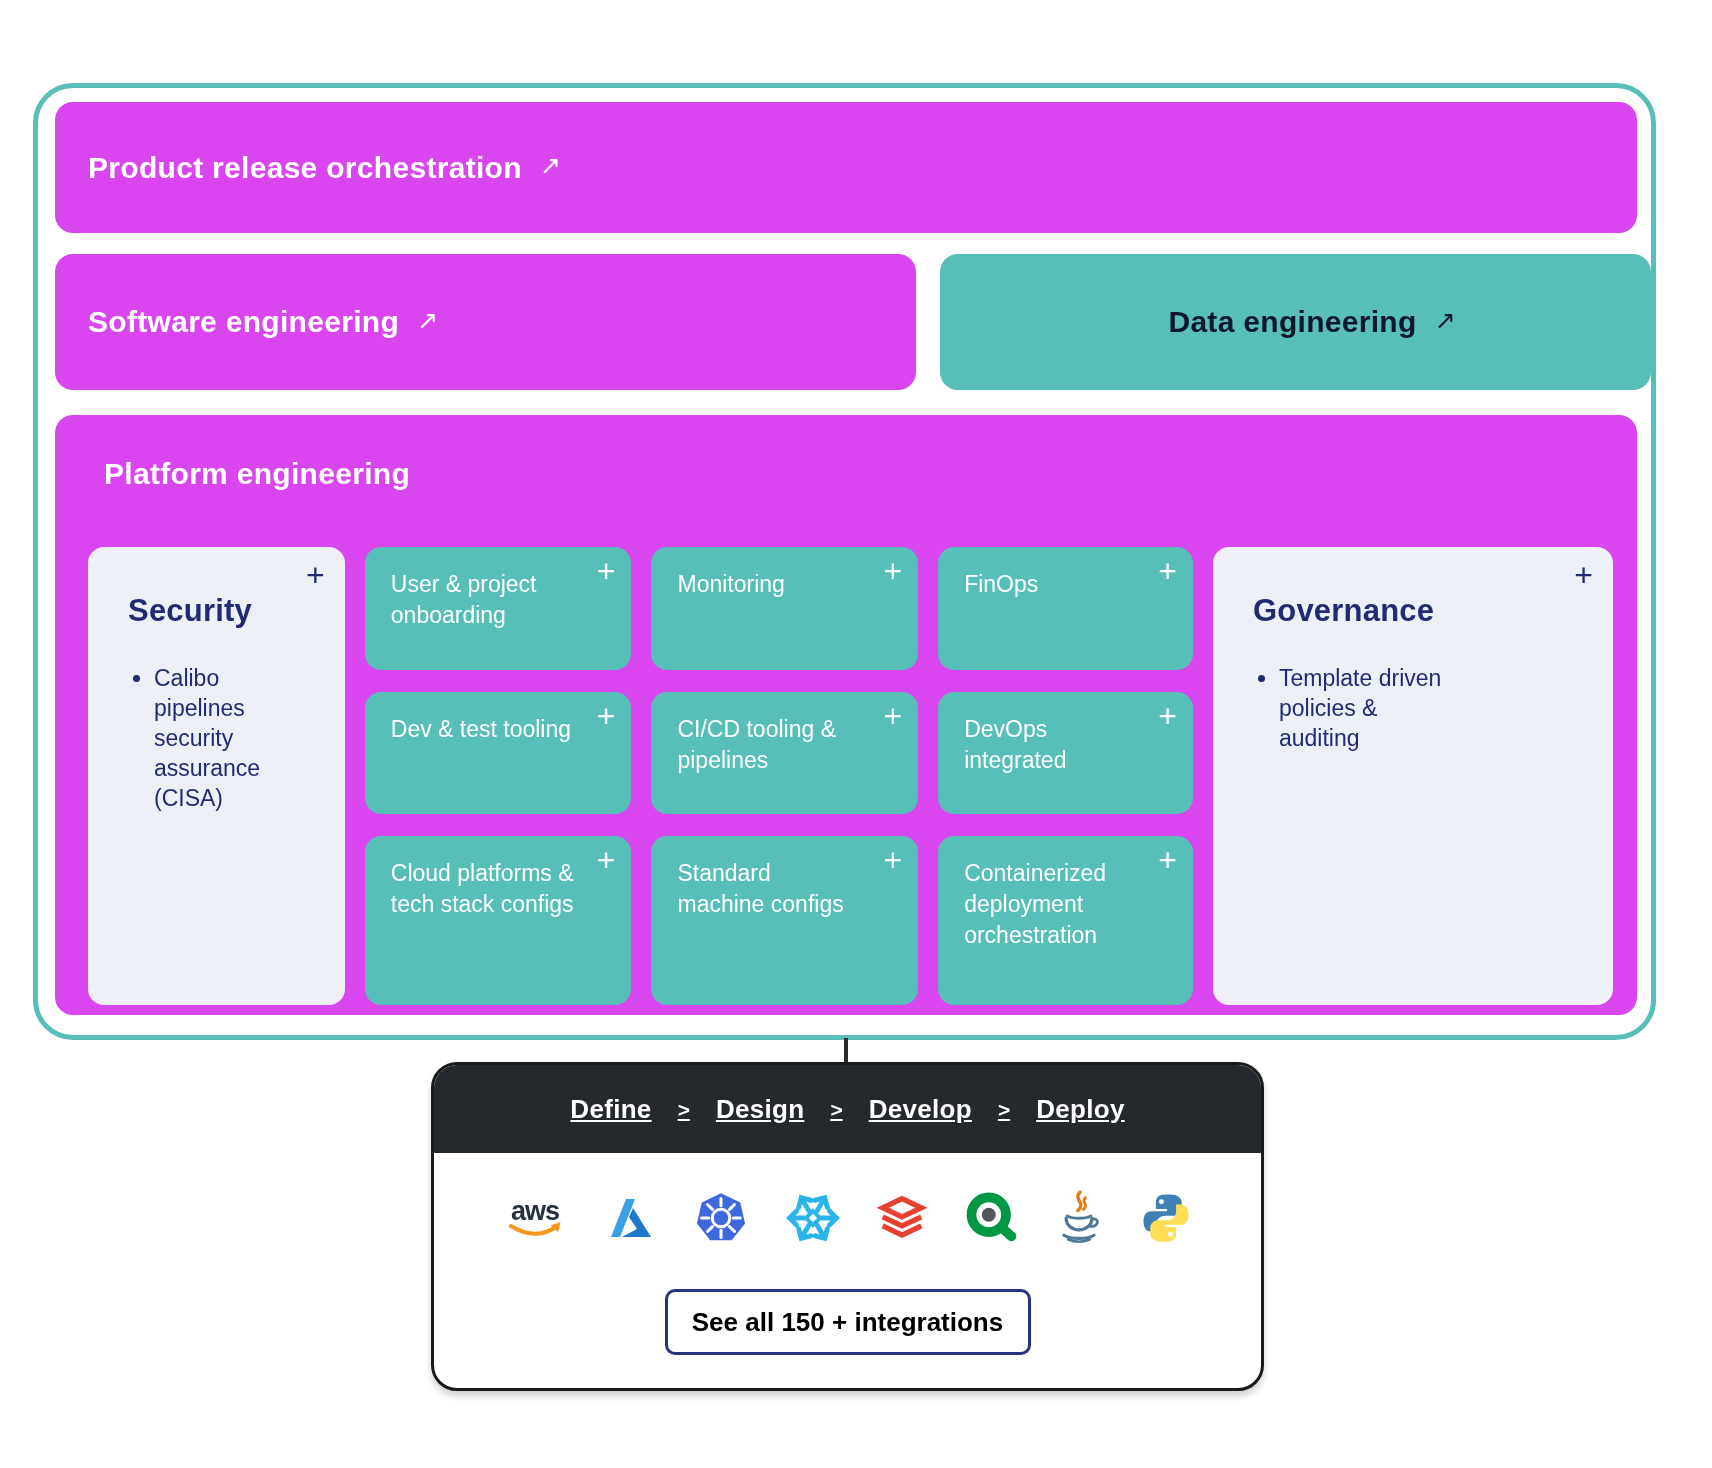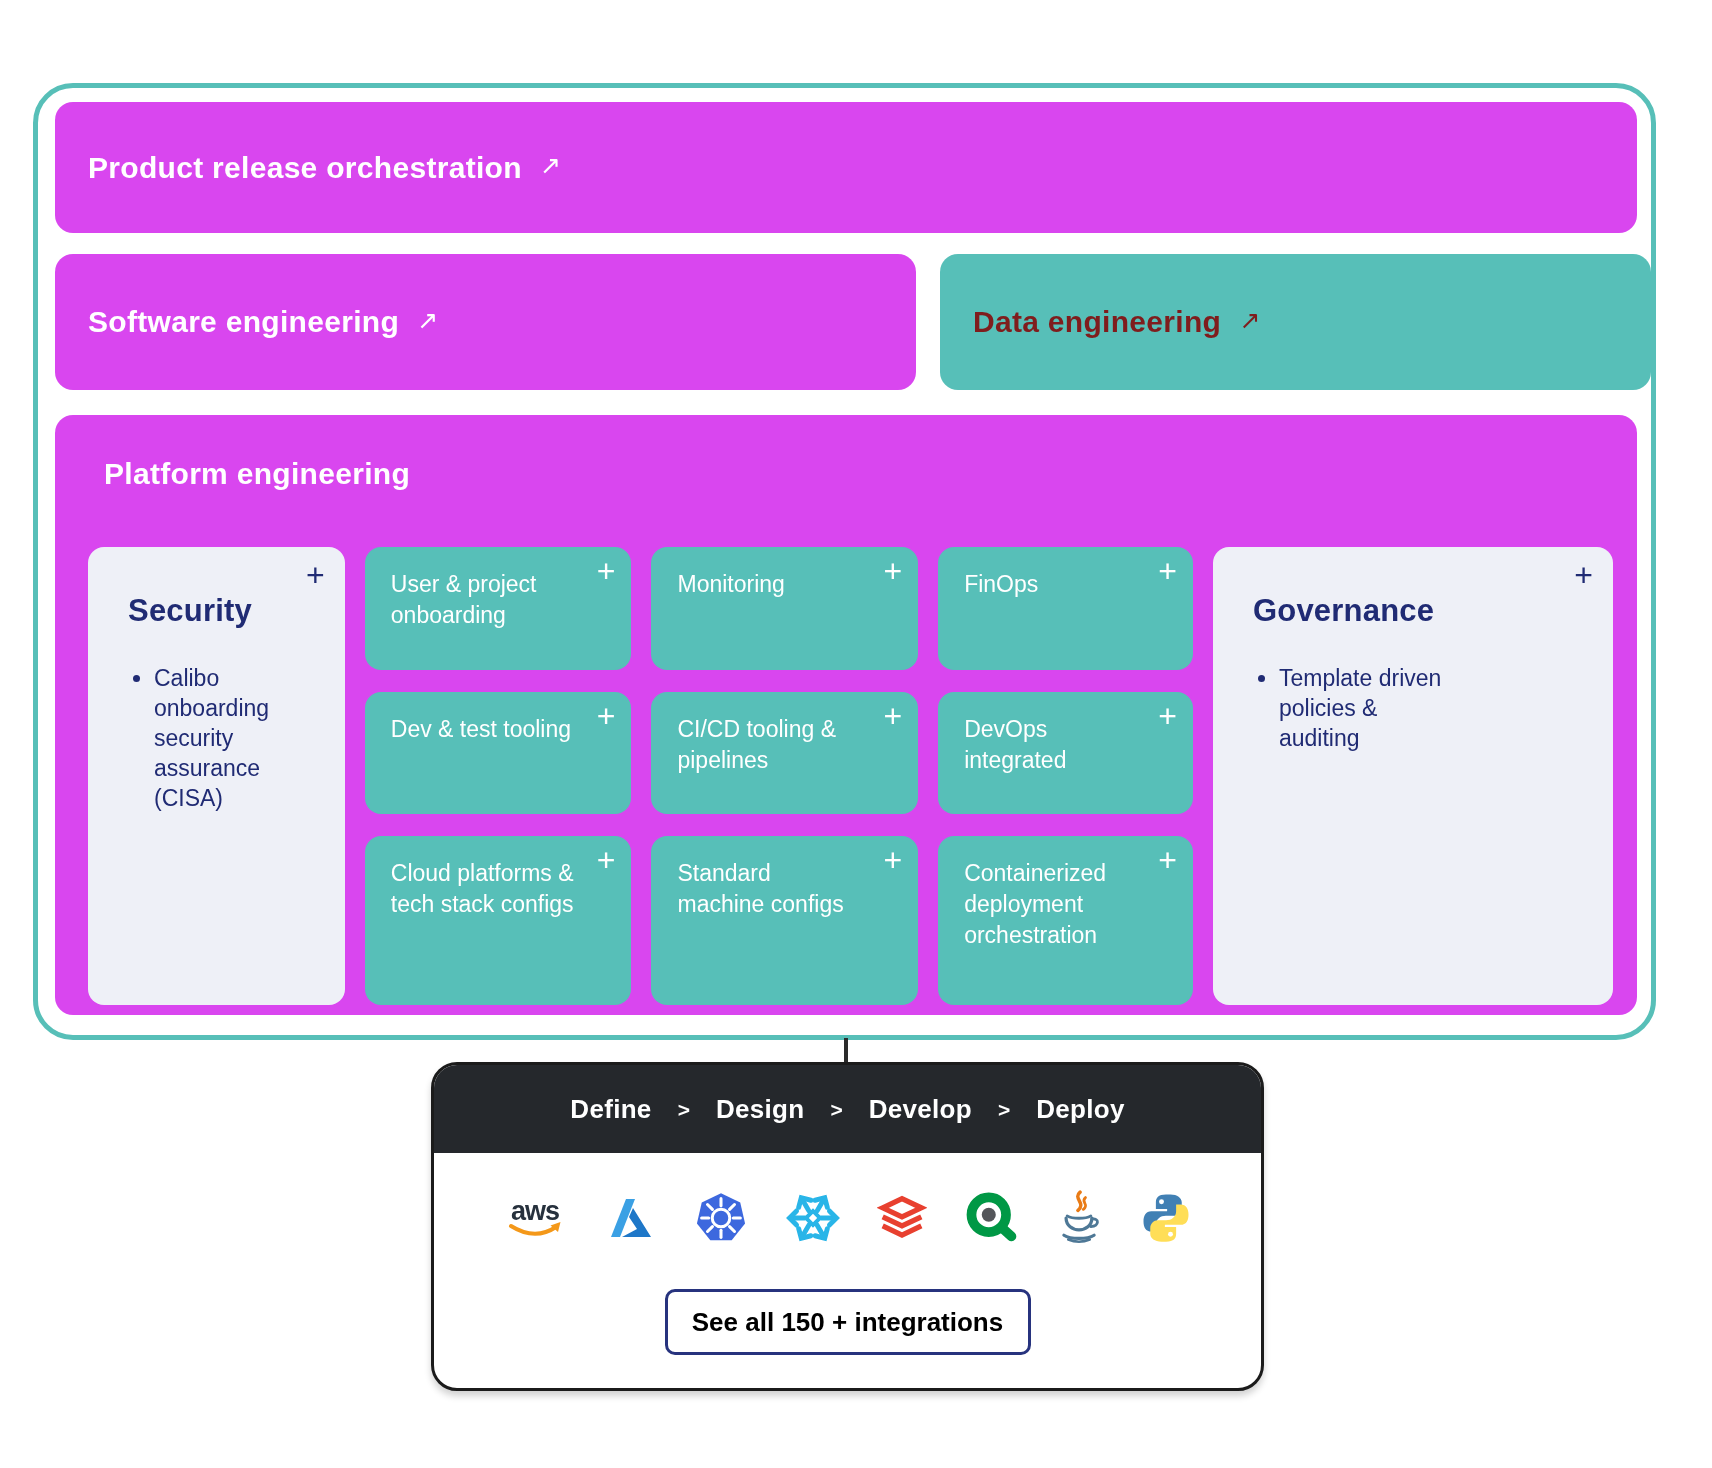--- a/index.html
+++ b/index.html
@@ -7,21 +7,21 @@
   .canvas { position:relative; width:1712px; height:1468px; background:#ffffff; overflow:hidden; }
 
   
   .outer {
     position:absolute; left:33px; top:83px; width:1623px; height:957px;
     background:#ffffff; border:5px solid #57BFB8; border-radius:40px;
     padding:14px 14px 0 17px;
   }
   .box { border-radius:18px; position:relative; }
   .navy { background:#d946ef; color:#ffffff; }
-  .tealbg { background:#57BFB8; color:#7f1d1d; }
+  .tealbg { background:#57BFB8; color:#0f172a;justify-content:center; }
   .row1 { height:131px; display:flex; align-items:center; padding-left:33px; margin-bottom:21px; }
   .row2 { display:flex; gap:24px; margin-bottom:25px; height:136px; }
   .row2 .sw { width:861px; display:flex; align-items:center; padding-left:33px; }
   .row2 .de { flex:1; margin-right:-14px; display:flex; align-items:center; padding-left:33px; }
   .box-title { font-size:30px; font-weight:bold; letter-spacing:.3px; }
   .arrow { font-family:"DejaVu Sans", sans-serif; font-size:25px; margin-left:18px; font-weight:normal; transform:translateY(-2px); display:inline-block; }
 
   
   .platform { height:600px; padding:38px 24px 10px 33px; }
   .platform-title { font-size:30px; font-weight:bold; letter-spacing:.3px; padding-left:16px; line-height:42px; }
@@ -49,21 +49,21 @@
   
   .connector { position:absolute; left:844px; top:1038px; width:4px; height:26px; background:#2B2B2B; }
   .panel {
     position:absolute; left:431px; top:1062px; width:833px; height:329px;
     background:#ffffff; border:3px solid #1B1B1B; border-radius:26px;
     overflow:hidden; display:flex; flex-direction:column;
     box-shadow:0 5px 7px rgba(0,0,0,.18);
   }
   .panel-header {
     height:88px; background:#25282C; color:#ffffff; flex:none;
-    display:flex; align-items:center; justify-content:center; gap:26px;
+    display:flex; align-items:center; justify-content:center; gap:26px;text-decoration:underline;
   }
   .step { font-size:26px; font-weight:bold; letter-spacing:.3px; }
   .sep { font-size:21px; font-weight:bold; transform:translateY(1px); }
   .logos { display:flex; align-items:center; justify-content:space-between; padding:0 68px; margin-top:20px; height:90px; }
   .logo { display:flex; align-items:center; justify-content:center; }
   .cta {
     margin:26px auto 0; width:366px; height:66px; background:#ffffff;
     border:3px solid #27337E; border-radius:10px; color:#000000;
     font-size:26px; font-weight:bold; font-family:"Liberation Sans", sans-serif; cursor:pointer;
   }
@@ -93,21 +93,21 @@
 
     <div class="box navy platform">
       <div class="platform-title">Platform engineering</div>
 
       <div class="grid">
 
         <div class="card light security-card">
           <span class="plus">+</span>
           <div class="card-title">Security</div>
           <ul>
-            <li>Calibo onboarding security assurance (CISA)</li>
+            <li>Calibo pipelines security assurance (CISA)</li>
           </ul>
         </div>
 
         <div class="card teal p1">
           <span class="plus">+</span>
           <div>User &amp; project onboarding</div>
         </div>
         <div class="card teal p2">
           <span class="plus">+</span>
           <div>Monitoring</div>

